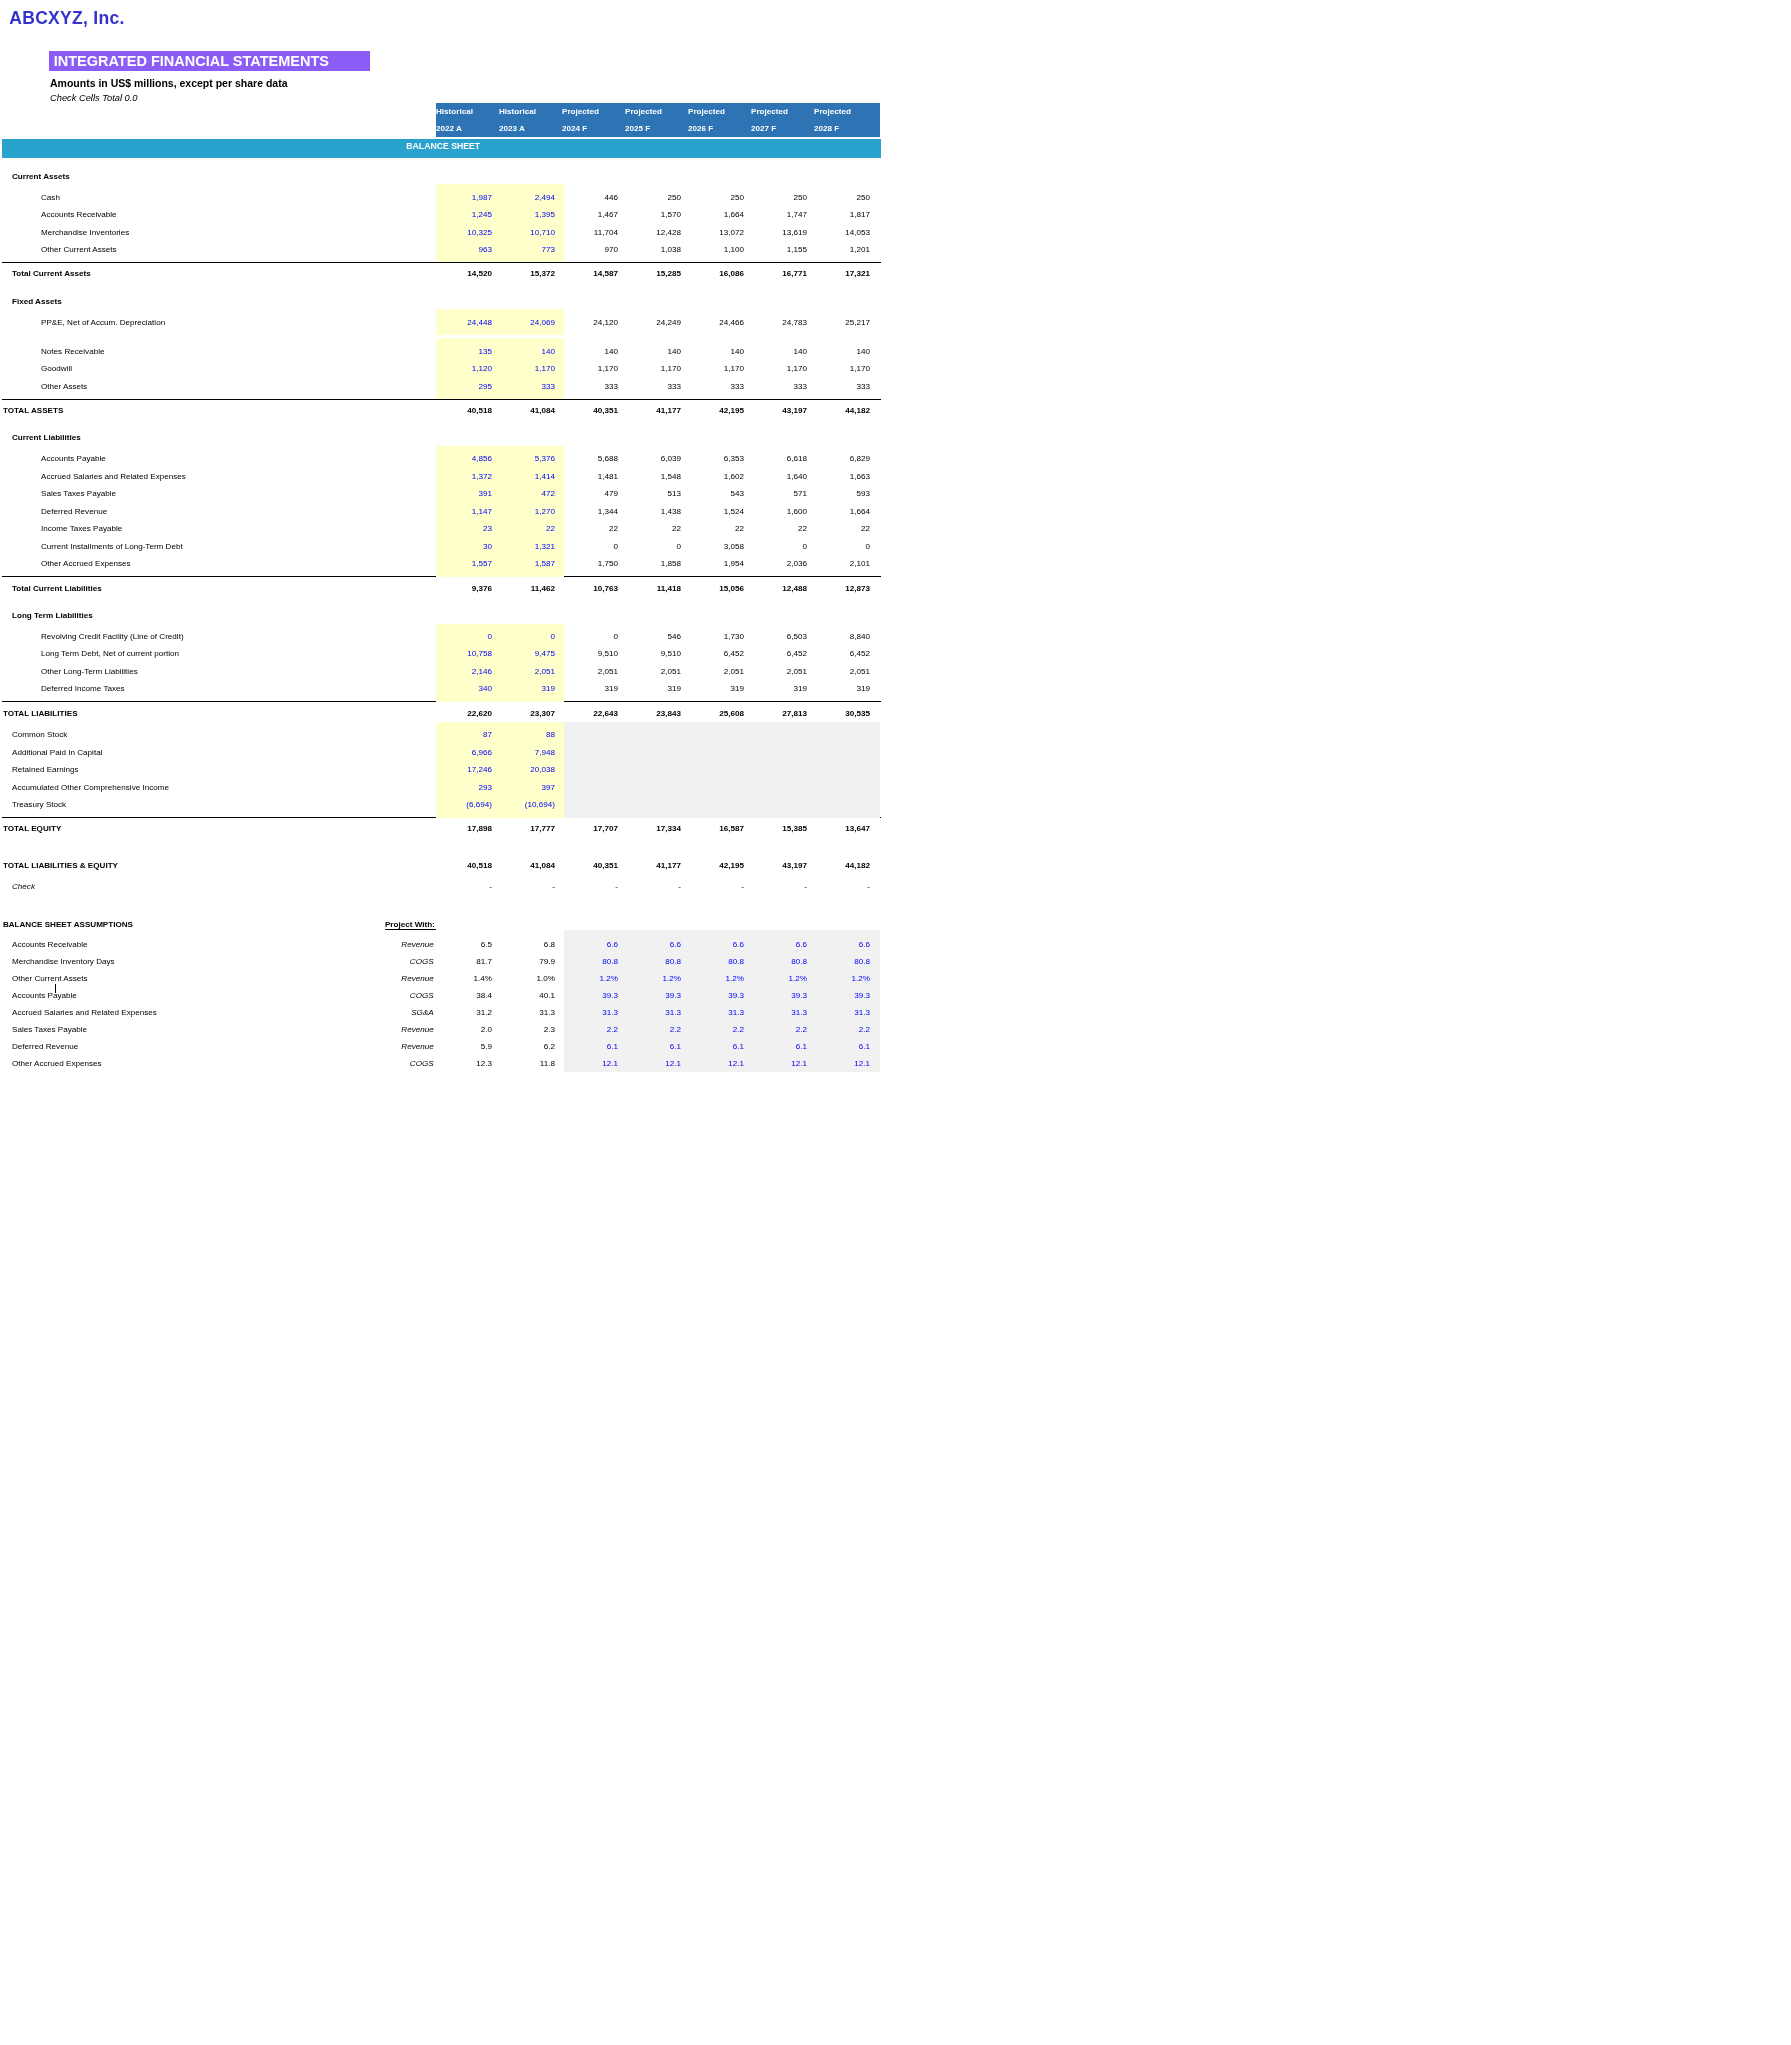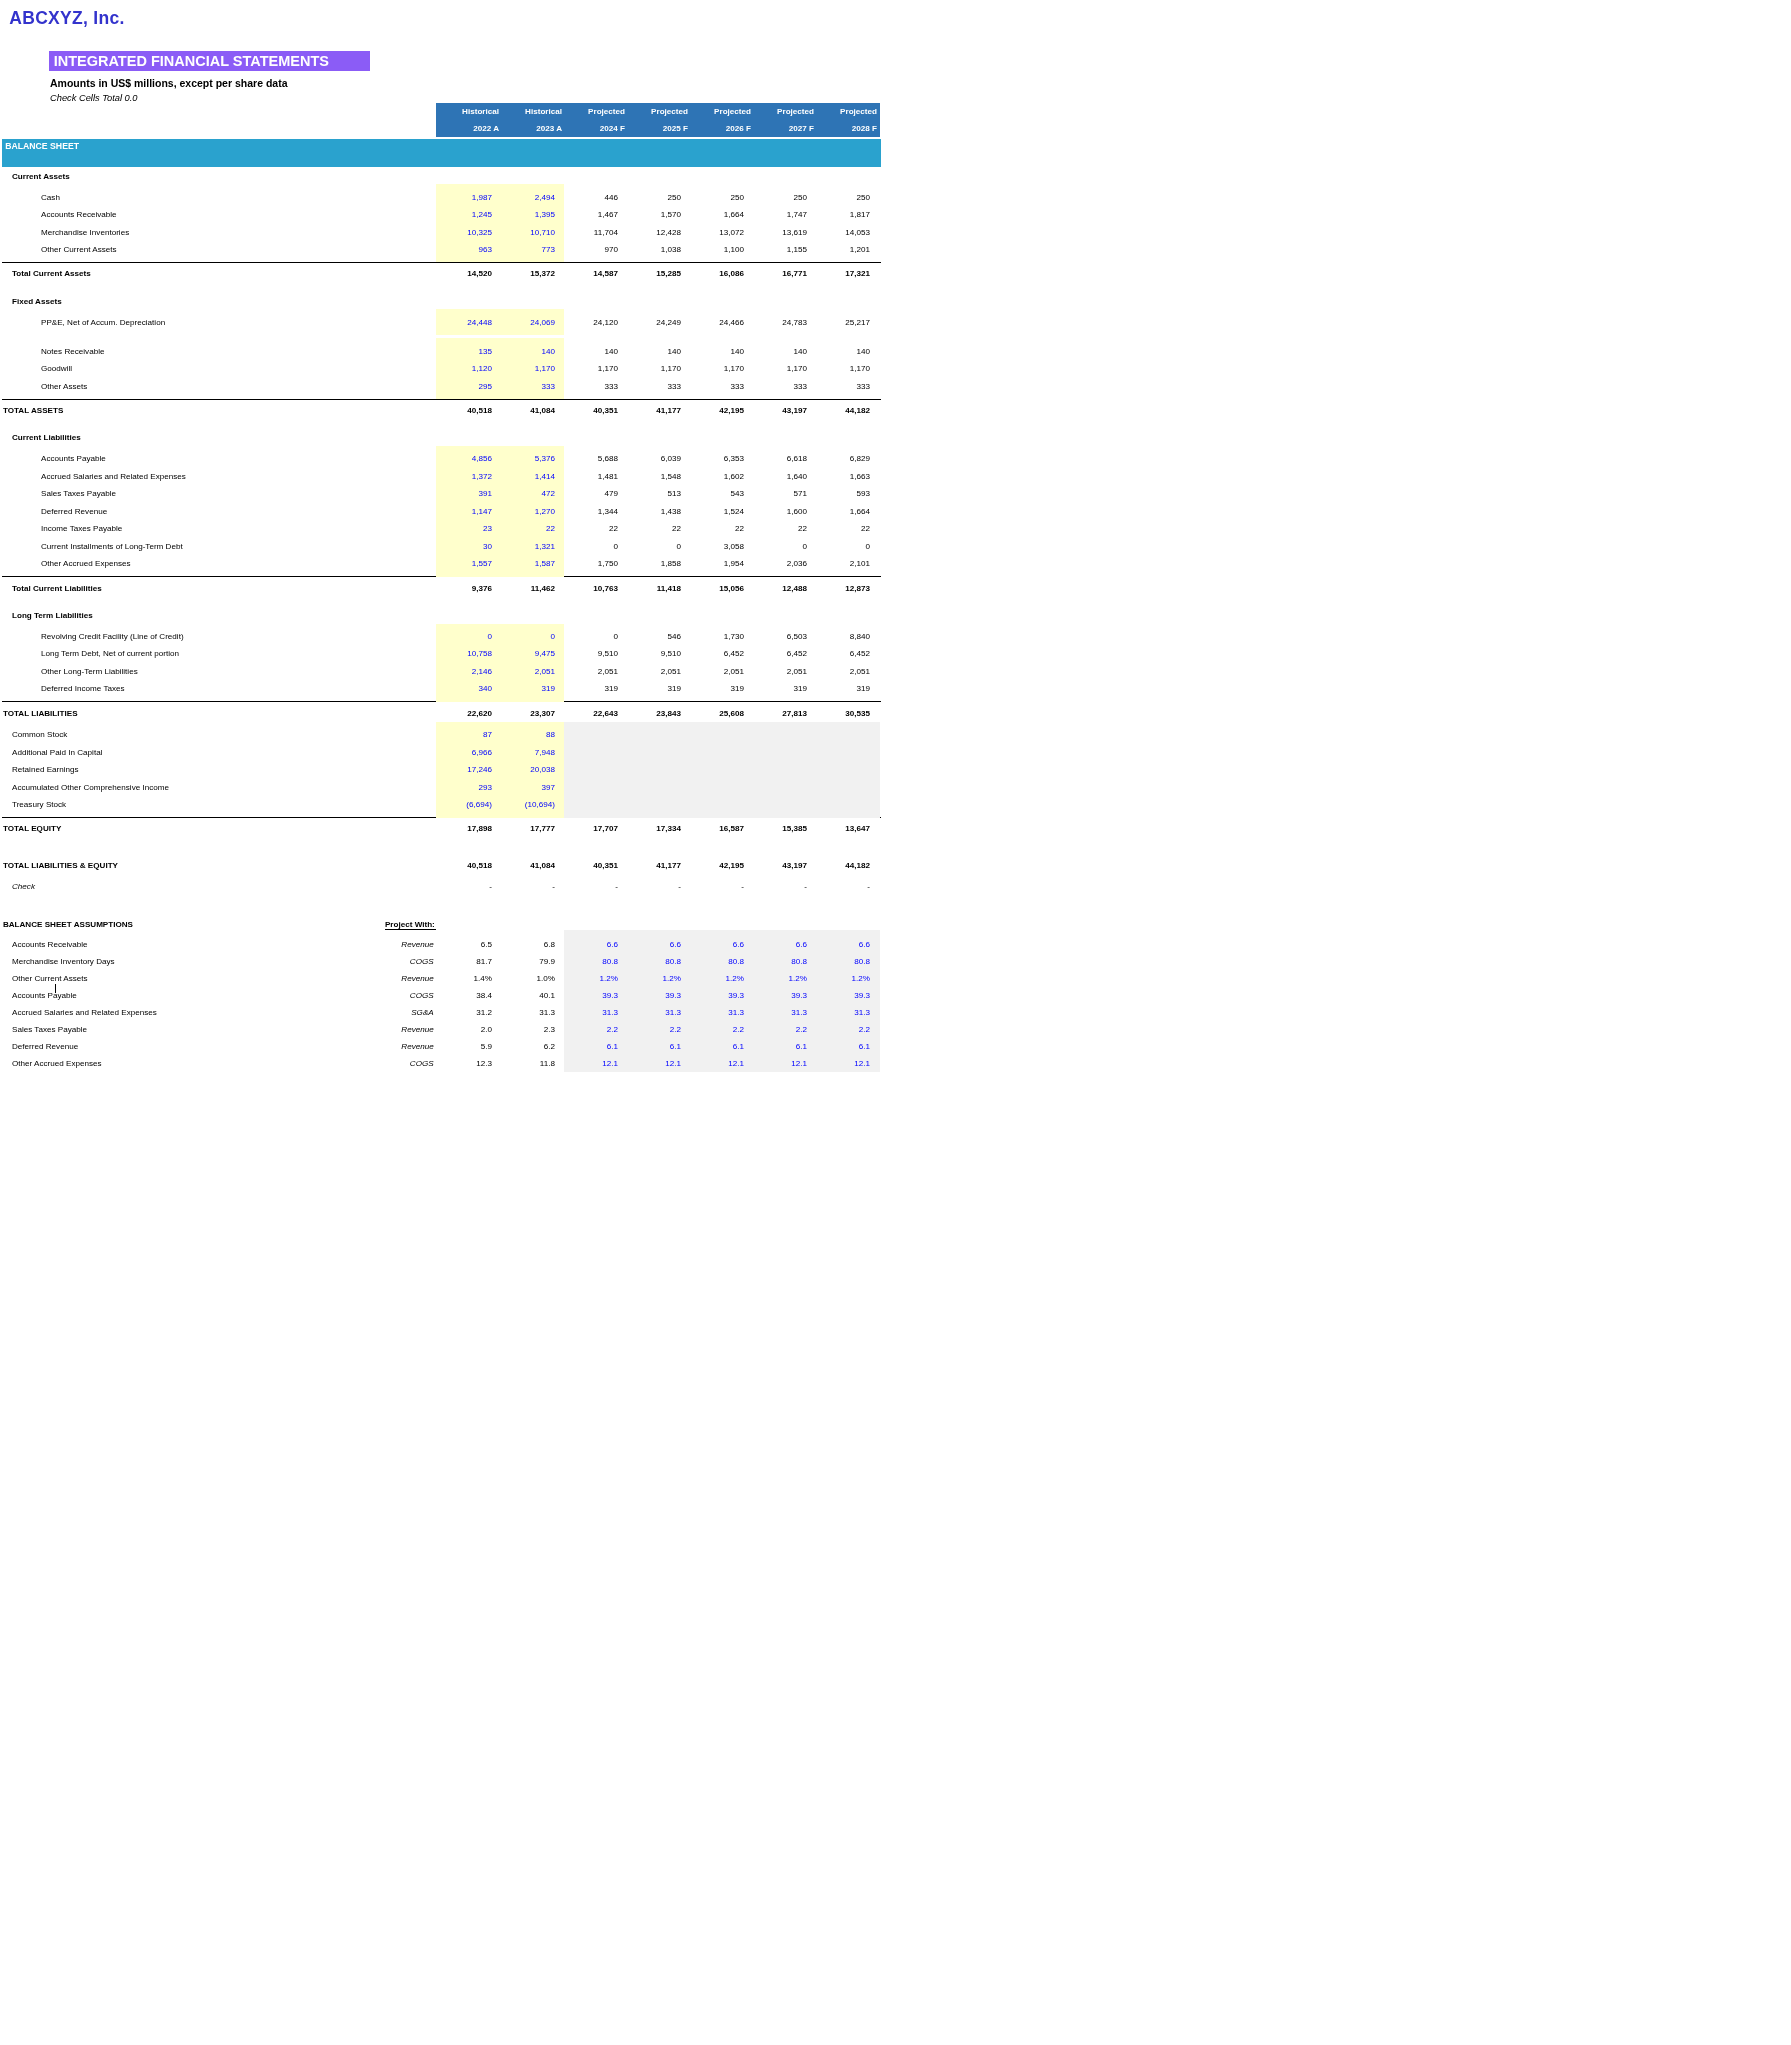--- a/index.html
+++ b/index.html
@@ -7,24 +7,24 @@
   .page{position:relative;width:896px;min-height:1023px;background:#fff;overflow:hidden;}
 
   
   .topzone{position:relative;height:158px;}
   .company{position:absolute;left:9.3px;top:8.1px;font-size:17.5px;font-weight:bold;color:#3333CC;letter-spacing:0.3px;}
   .banner{position:absolute;left:49px;top:51px;width:321px;height:20px;background:#8b5cf6;color:#fff;
           font-size:14.5px;font-weight:bold;line-height:20px;padding-left:4.7px;box-sizing:border-box;white-space:nowrap;}
   .subtitle{position:absolute;left:50px;top:77px;font-size:10.5px;font-weight:bold;}
   .checknote{position:absolute;left:50px;top:93px;font-size:9.3px;font-style:italic;}
   .colheads{position:absolute;left:436px;top:103px;width:444px;height:34px;background:#2E74B5;display:flex;}
-  .colhead{flex:0 0 63px;color:#fff;font-weight:bold;font-size:8.1px;text-align:right;display:flex;
+  .colhead{flex:0 0 63px;color:#fff;font-weight:bold;font-size:8.1px;text-align:left;display:flex;
            flex-direction:column;justify-content:space-between;padding:3.5px 0 4.1px 0;box-sizing:border-box;}
-  .sectionbar{position:absolute;left:2.3px;top:139px;width:879px;height:28px;background:#2AA2CE;color:#fff;
-              font-weight:bold;font-size:8.7px;line-height:15.7px;padding-left:2.9px;box-sizing:border-box;}
+  .sectionbar{position:absolute;left:2.3px;top:139px;width:879px;height:19px;background:#2AA2CE;color:#fff;
+              font-weight:bold;font-size:8.7px;line-height:15.7px;padding-left:2.9px;box-sizing:border-box;text-align:center;}
 
   
   .bs{position:relative;}
   .row{display:flex;height:17.5px;align-items:center;position:relative;z-index:1;font-size:8.1px;}
   .lbl{flex:0 0 436px;box-sizing:border-box;white-space:nowrap;}
   .cell{flex:0 0 63px;text-align:right;padding-right:7px;box-sizing:border-box;white-space:nowrap;}
   .ind0{padding-left:2.9px;}
   .ind1{padding-left:12px;}
   .ind2{padding-left:41px;}
   .bold{font-weight:bold;}

